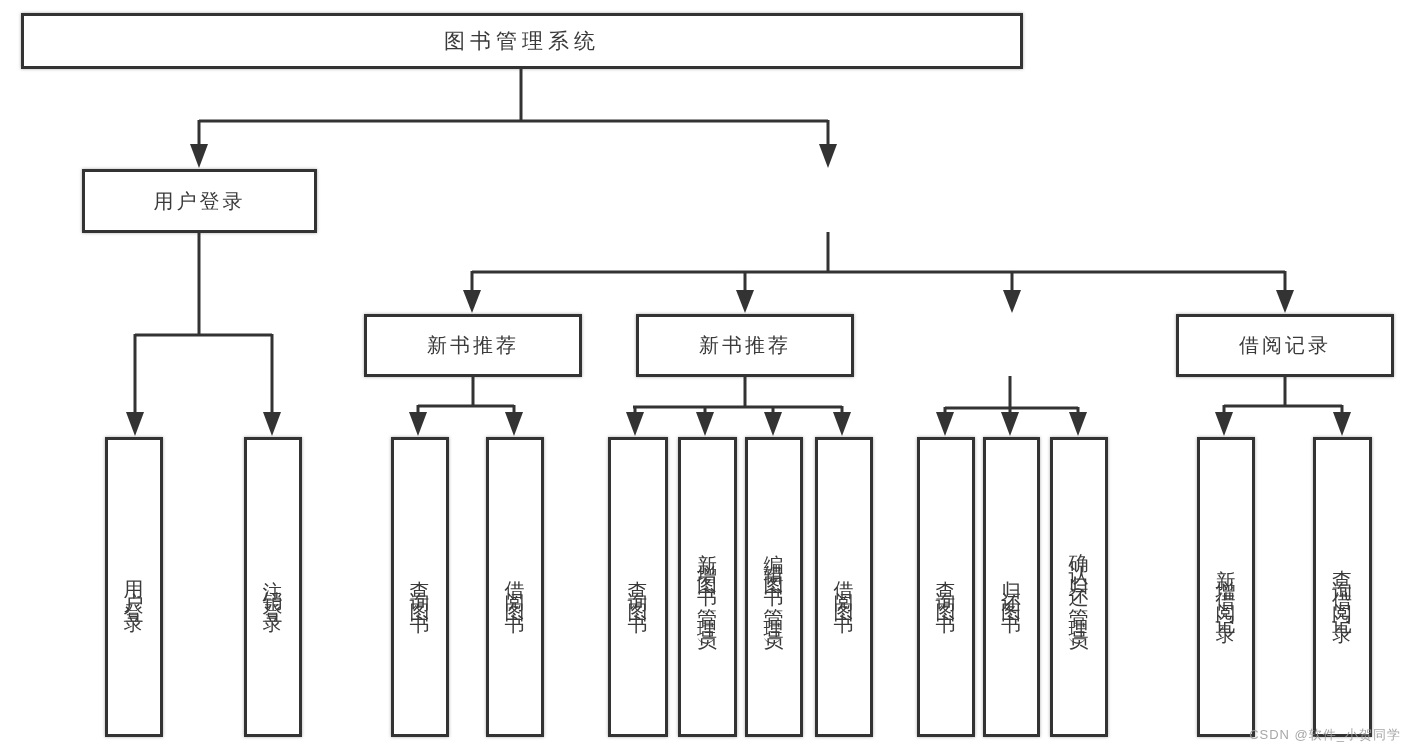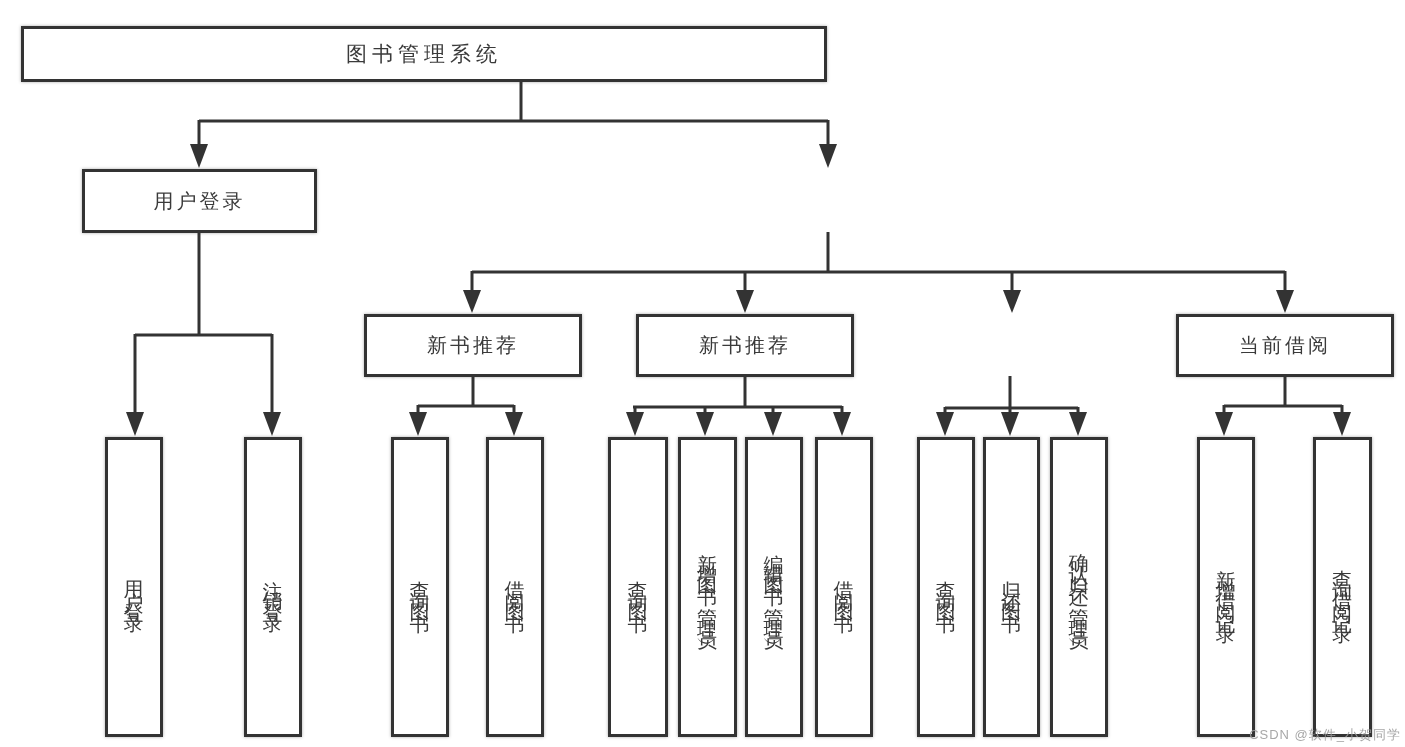--- a/index.html
+++ b/index.html
@@ -119,36 +119,36 @@
     <g>
       <path d="M1285 376 V406"></path>
       <path d="M1224 406 H1342"></path>
       <path d="M1224 405 V414"></path>
         <polygon points="1215,412 1233,412 1224,436"></polygon>
       <path d="M1342 405 V414"></path>
         <polygon points="1333,412 1351,412 1342,436"></polygon>
     </g>
   </svg>
 
-  <div class="node root-box" style="left:21px;top:26px;width:806px;height:56px">
+  <div class="node root-box" style="left:21px;top:13px;width:1002px;height:56px">
     <span>图书管理系统</span>
   </div>
 
   <div class="node b2" style="left:82px">
     <span>用户登录</span>
   </div>
 
   <div class="node b3" style="left:364px">
     <span>新书推荐</span>
   </div>
   <div class="node b3" style="left:636px">
     <span>新书推荐</span>
   </div>
   <div class="node b3" style="left:1176px">
-    <span>当前借阅</span>
+    <span>借阅记录</span>
   </div>
 
   <div class="node leaf" style="left:105px">
     <span>用户登录</span>
   </div>
   <div class="node leaf" style="left:244px">
     <span>注销登录</span>
   </div>
 
   <div class="node leaf" style="left:391px">

